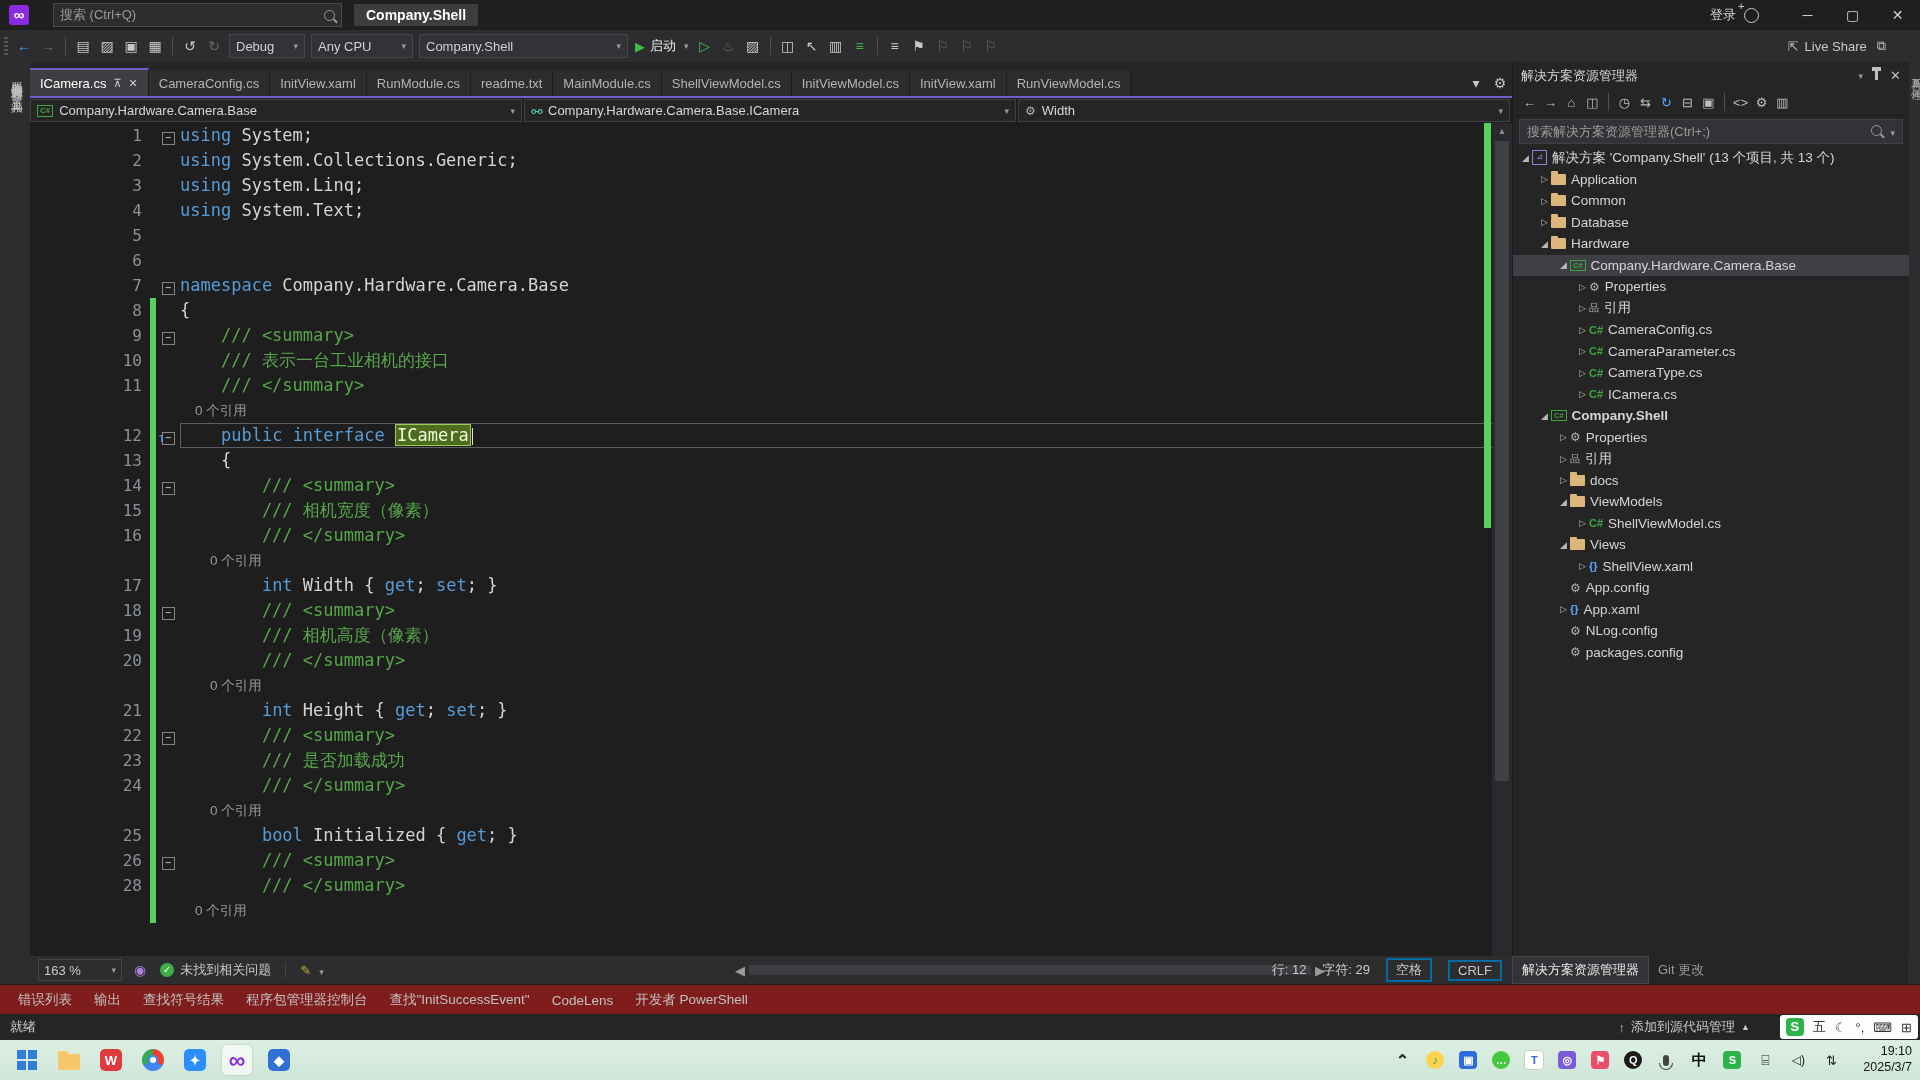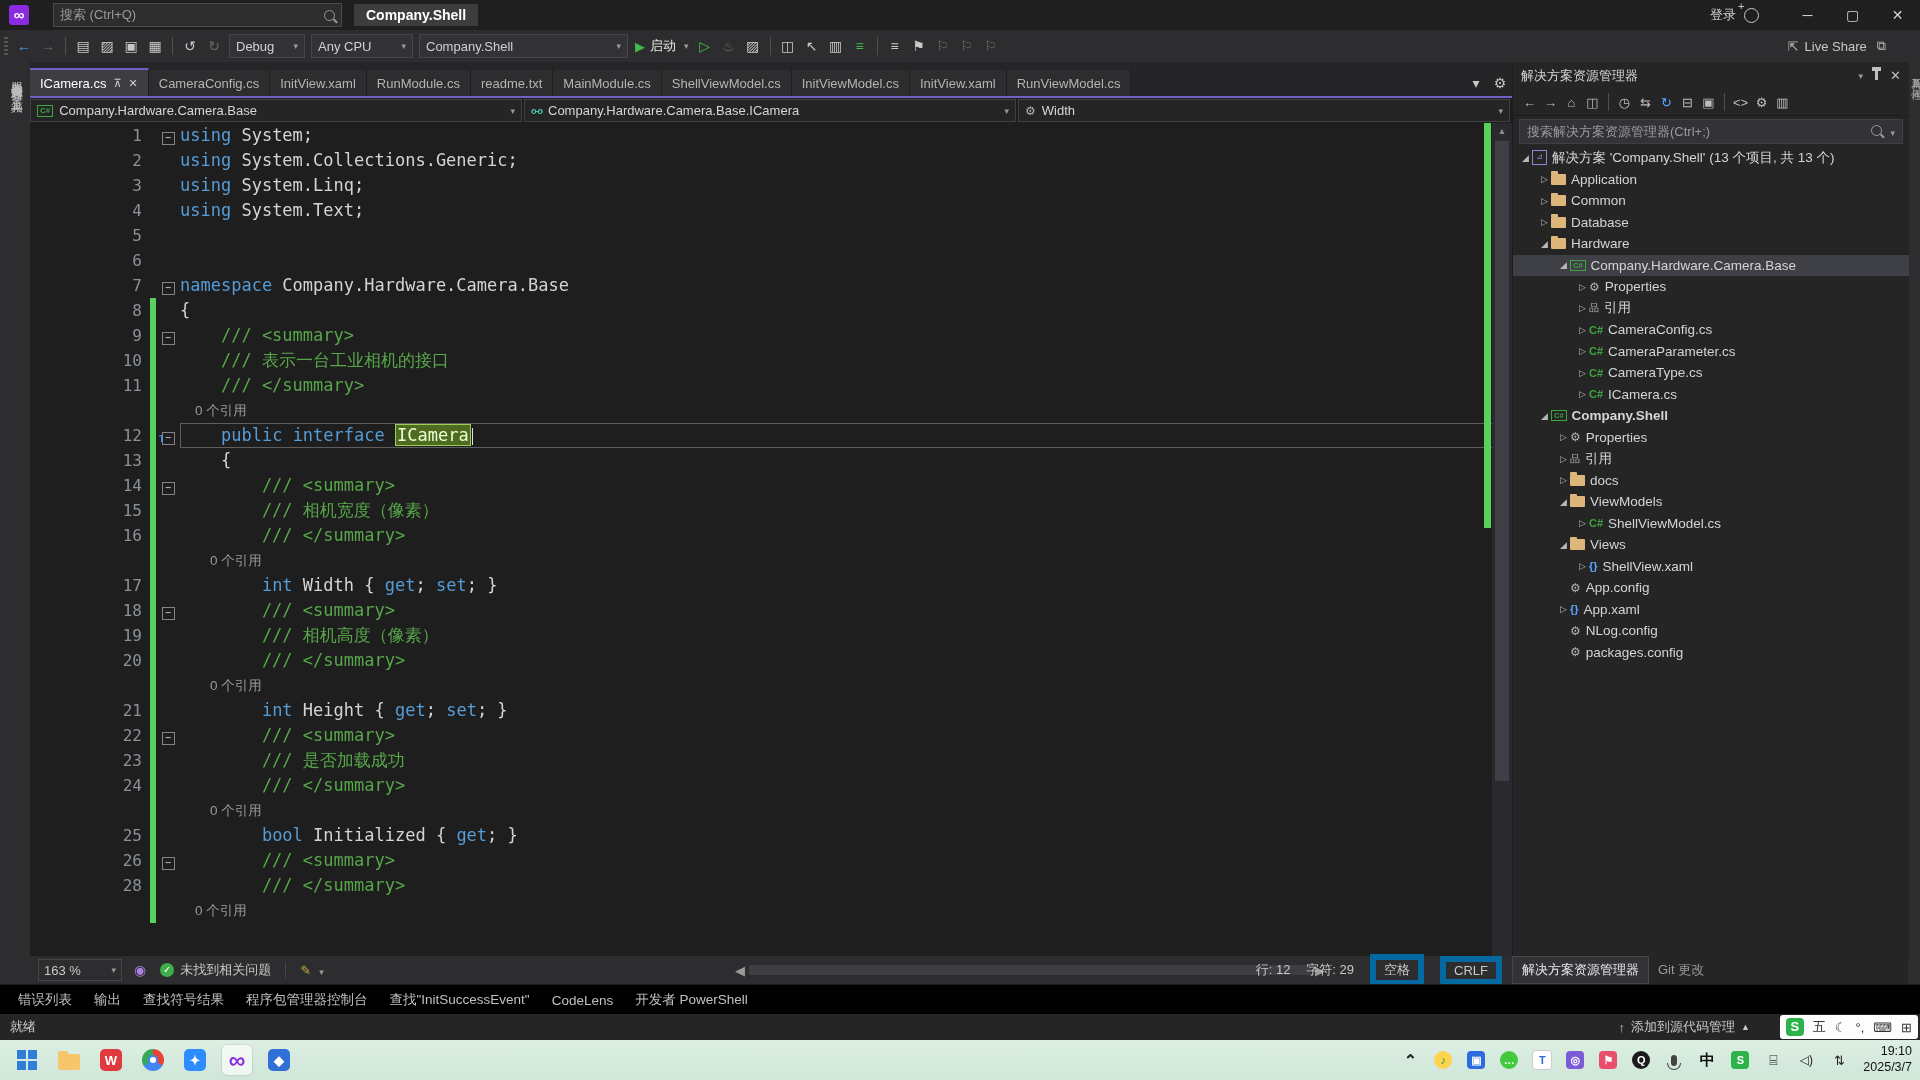--- a/index.html
+++ b/index.html
@@ -75,25 +75,25 @@
   #vscroll .thumb{position:absolute;left:3px;top:18px;width:14px;height:640px;background:#3f3f46;}
   
   #edstatus{left:30px;top:956px;width:1482px;height:28px;background:#2d2d30;display:flex;align-items:center;font-size:13px;color:#c8c8c8;}
   #zoom-box{display:flex;align-items:center;width:72px;height:20px;border:1px solid #464649;background:#2d2d30;
     margin-left:8px;padding:0 5px;justify-content:space-between;}
   .health-dot{width:14px;height:14px;border-radius:50%;background:#3fae49;color:#fff;font-size:10px;line-height:14px;text-align:center;margin:0 6px 0 14px;}
   #doc-ico{color:#b07fe0;font-size:14px;margin-left:12px;}
   #hscroll{position:absolute;left:705px;top:5px;width:590px;height:18px;display:flex;align-items:center;color:#9a9a9a;}
   #hscroll .track{flex:1;height:10px;background:#3e3e42;margin:0 4px;}
   #ed-right{position:absolute;right:10px;display:flex;align-items:center;gap:16px;font-size:13px;}
-  .boxed{border:6px solid #0369a1;padding:1px 8px;}
+  .boxed{border:2px solid #0369a1;padding:1px 8px;}
   #panelfoot{left:1512px;top:956px;width:396px;height:28px;background:#252526;display:flex;align-items:center;font-size:13px;}
   .pf-tab{padding:4px 9px;color:#9a9a9a;} .pf-tab.active{background:#333337;color:#e8e8e8;border:1px solid #464649;}
   
-  #bottomtabs{left:0;top:984px;width:1920px;height:30px;background:#000000;display:flex;align-items:center;border-top:1px solid #1b1b1c;}
+  #bottomtabs{left:0;top:984px;width:1920px;height:30px;background:#7f1d1d;display:flex;align-items:center;border-top:1px solid #1b1b1c;}
   .btab{margin-left:14px;font-size:13.5px;color:#c0c0c0;padding:3px 4px;}
   
   #vsstatus{left:0;top:1014px;width:1920px;height:26px;background:#252526;display:flex;align-items:center;font-size:13px;color:#d0d0d0;}
   #scm{position:absolute;right:170px;display:flex;align-items:center;gap:6px;color:#c8c8c8;}
   #ime-bar{position:absolute;right:2px;top:1px;height:24px;background:#fdfdfd;border-radius:3px;display:flex;align-items:center;
     padding:0 6px;gap:9px;color:#333;}
   #ime-bar .slogo{width:18px;height:18px;background:#2eb24a;color:#fff;border-radius:4px;font-weight:bold;font-size:13px;line-height:18px;text-align:center;}
   #ime-bar span{font-size:13px;}
   
   #taskbar{left:0;top:1040px;width:1920px;height:40px;background:linear-gradient(#dcefe2,#cfe6d8);display:flex;align-items:center;}
@@ -104,21 +104,21 @@
   .sq{width:22px;height:22px;border-radius:5px;color:#fff;font-weight:bold;font-size:13px;display:flex;align-items:center;justify-content:center;}
   .chromeball{width:22px;height:22px;border-radius:50%;background:conic-gradient(#ea4335 0 33%,#4285f4 33% 66%,#34a853 66% 100%);position:relative;}
   .chromeball::after{content:"";position:absolute;inset:6px;border-radius:50%;background:#fff;border:2px solid #4285f4;}
   .folder-ico{width:22px;height:16px;background:#f8c66a;border-radius:2px;position:relative;margin-top:4px;}
   .folder-ico::before{content:"";position:absolute;top:-3px;left:0;width:10px;height:4px;background:#f8c66a;border-radius:2px 2px 0 0;}
   #tray{margin-left:auto;display:flex;align-items:center;gap:13px;margin-right:10px;color:#222;}
   .tray-ico{width:20px;height:20px;display:flex;align-items:center;justify-content:center;font-size:12px;}
   .tsq{width:18px;height:18px;border-radius:4px;color:#fff;font-size:11px;font-weight:bold;display:flex;align-items:center;justify-content:center;}
   .mic{width:6px;height:11px;border-radius:3px;background:#444;position:relative;}
   .mic::after{content:"";position:absolute;left:-4px;right:-4px;bottom:-4px;height:6px;border:1.5px solid #444;border-top:none;border-radius:0 0 7px 7px;}
-  #clock{text-align:right;font-size:12.5px;color:#111;line-height:1.25;margin-left:4px;}
+  #clock{text-align:right;font-size:12.5px;color:#111;line-height:1.25;margin-left:12px;}
   
   #sepanel{left:1512px;top:62px;width:396px;height:894px;background:#252526;border-left:1px solid #1b1b1c;font-size:13px;}
   #se-head{display:flex;align-items:center;height:27px;padding:0 8px;color:#d6d6d6;}
   #se-head .sp{margin-left:auto;display:flex;gap:12px;color:#c0c0c0;align-items:center;}
   .pin-ico{display:inline-block;width:3px;height:9px;background:#c0c0c0;position:relative;}
   .pin-ico::before{content:"";position:absolute;top:-4px;left:-3px;width:9px;height:4px;background:#c0c0c0;}
   #se-tools{display:flex;align-items:center;height:26px;padding:0 6px;color:#bdbdbd;border-bottom:1px solid #1b1b1c;}
   #se-tools .t{min-width:21px;text-align:center;font-size:13px;} #se-tools .t.blue{color:#58a6ff;}
   #se-search{display:flex;align-items:center;height:23px;margin:3px 6px;background:#333337;border:1px solid #3f3f46;
     color:#9a9a9a;font-size:13px;padding:0 7px;justify-content:space-between;}

